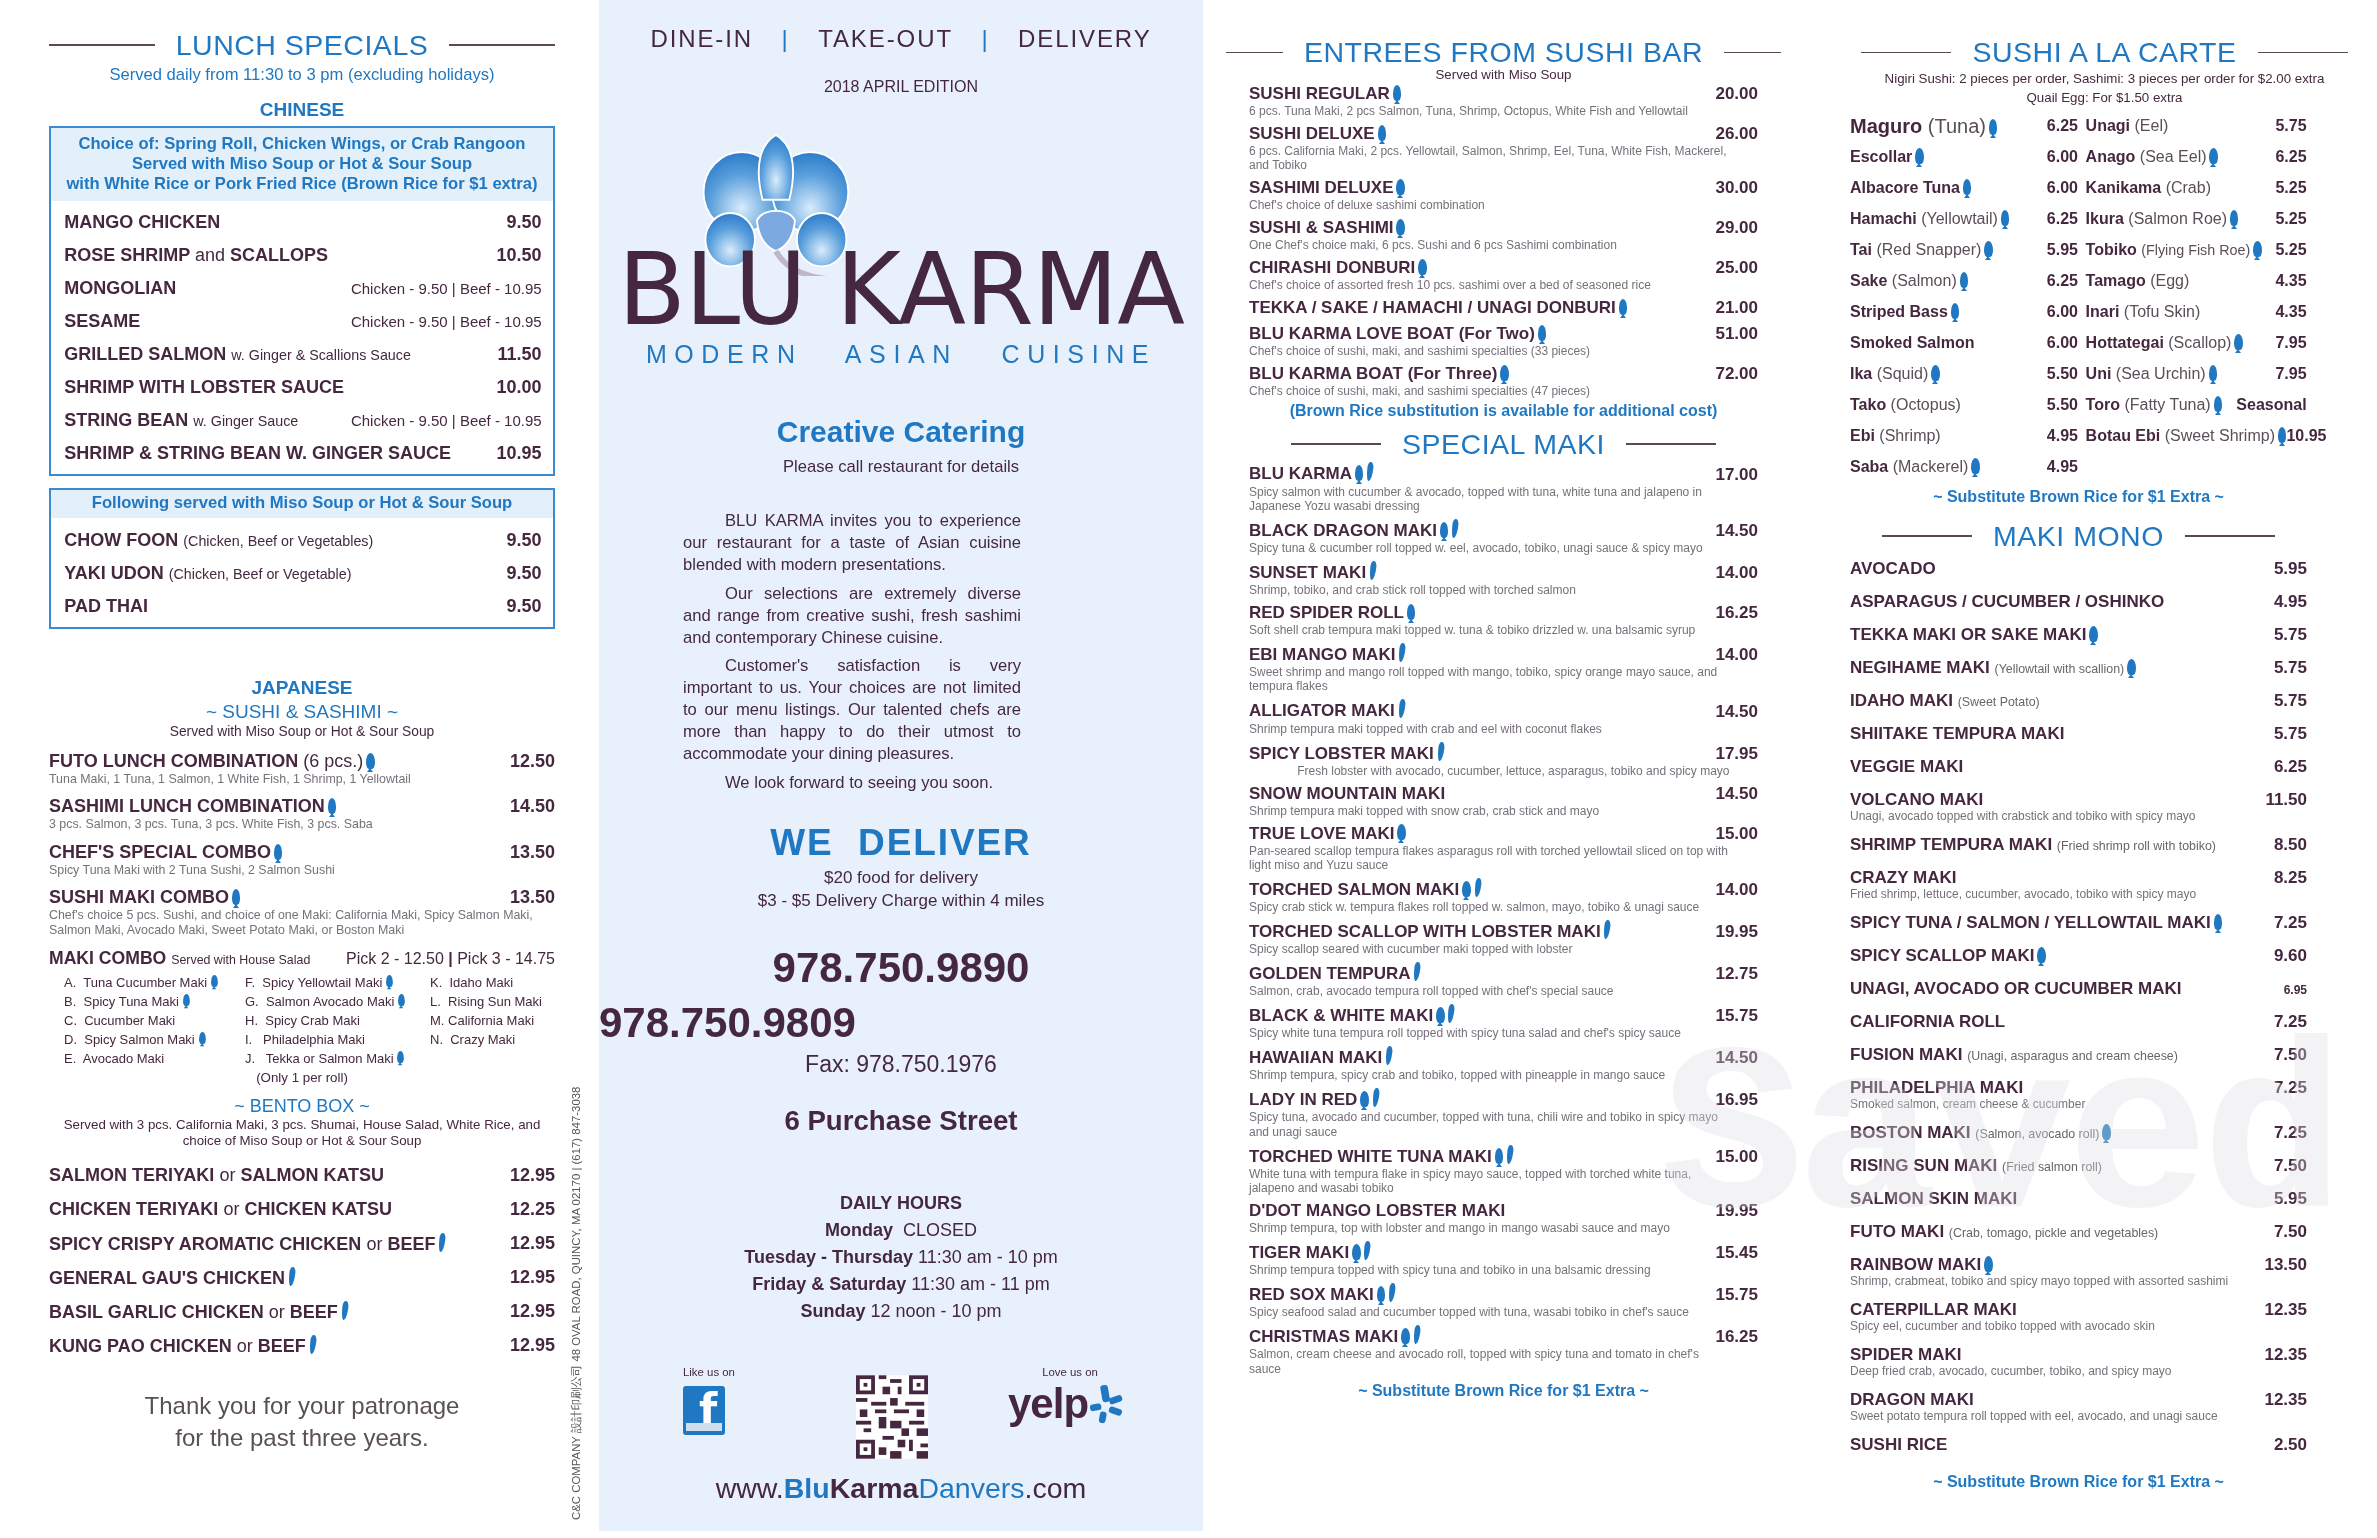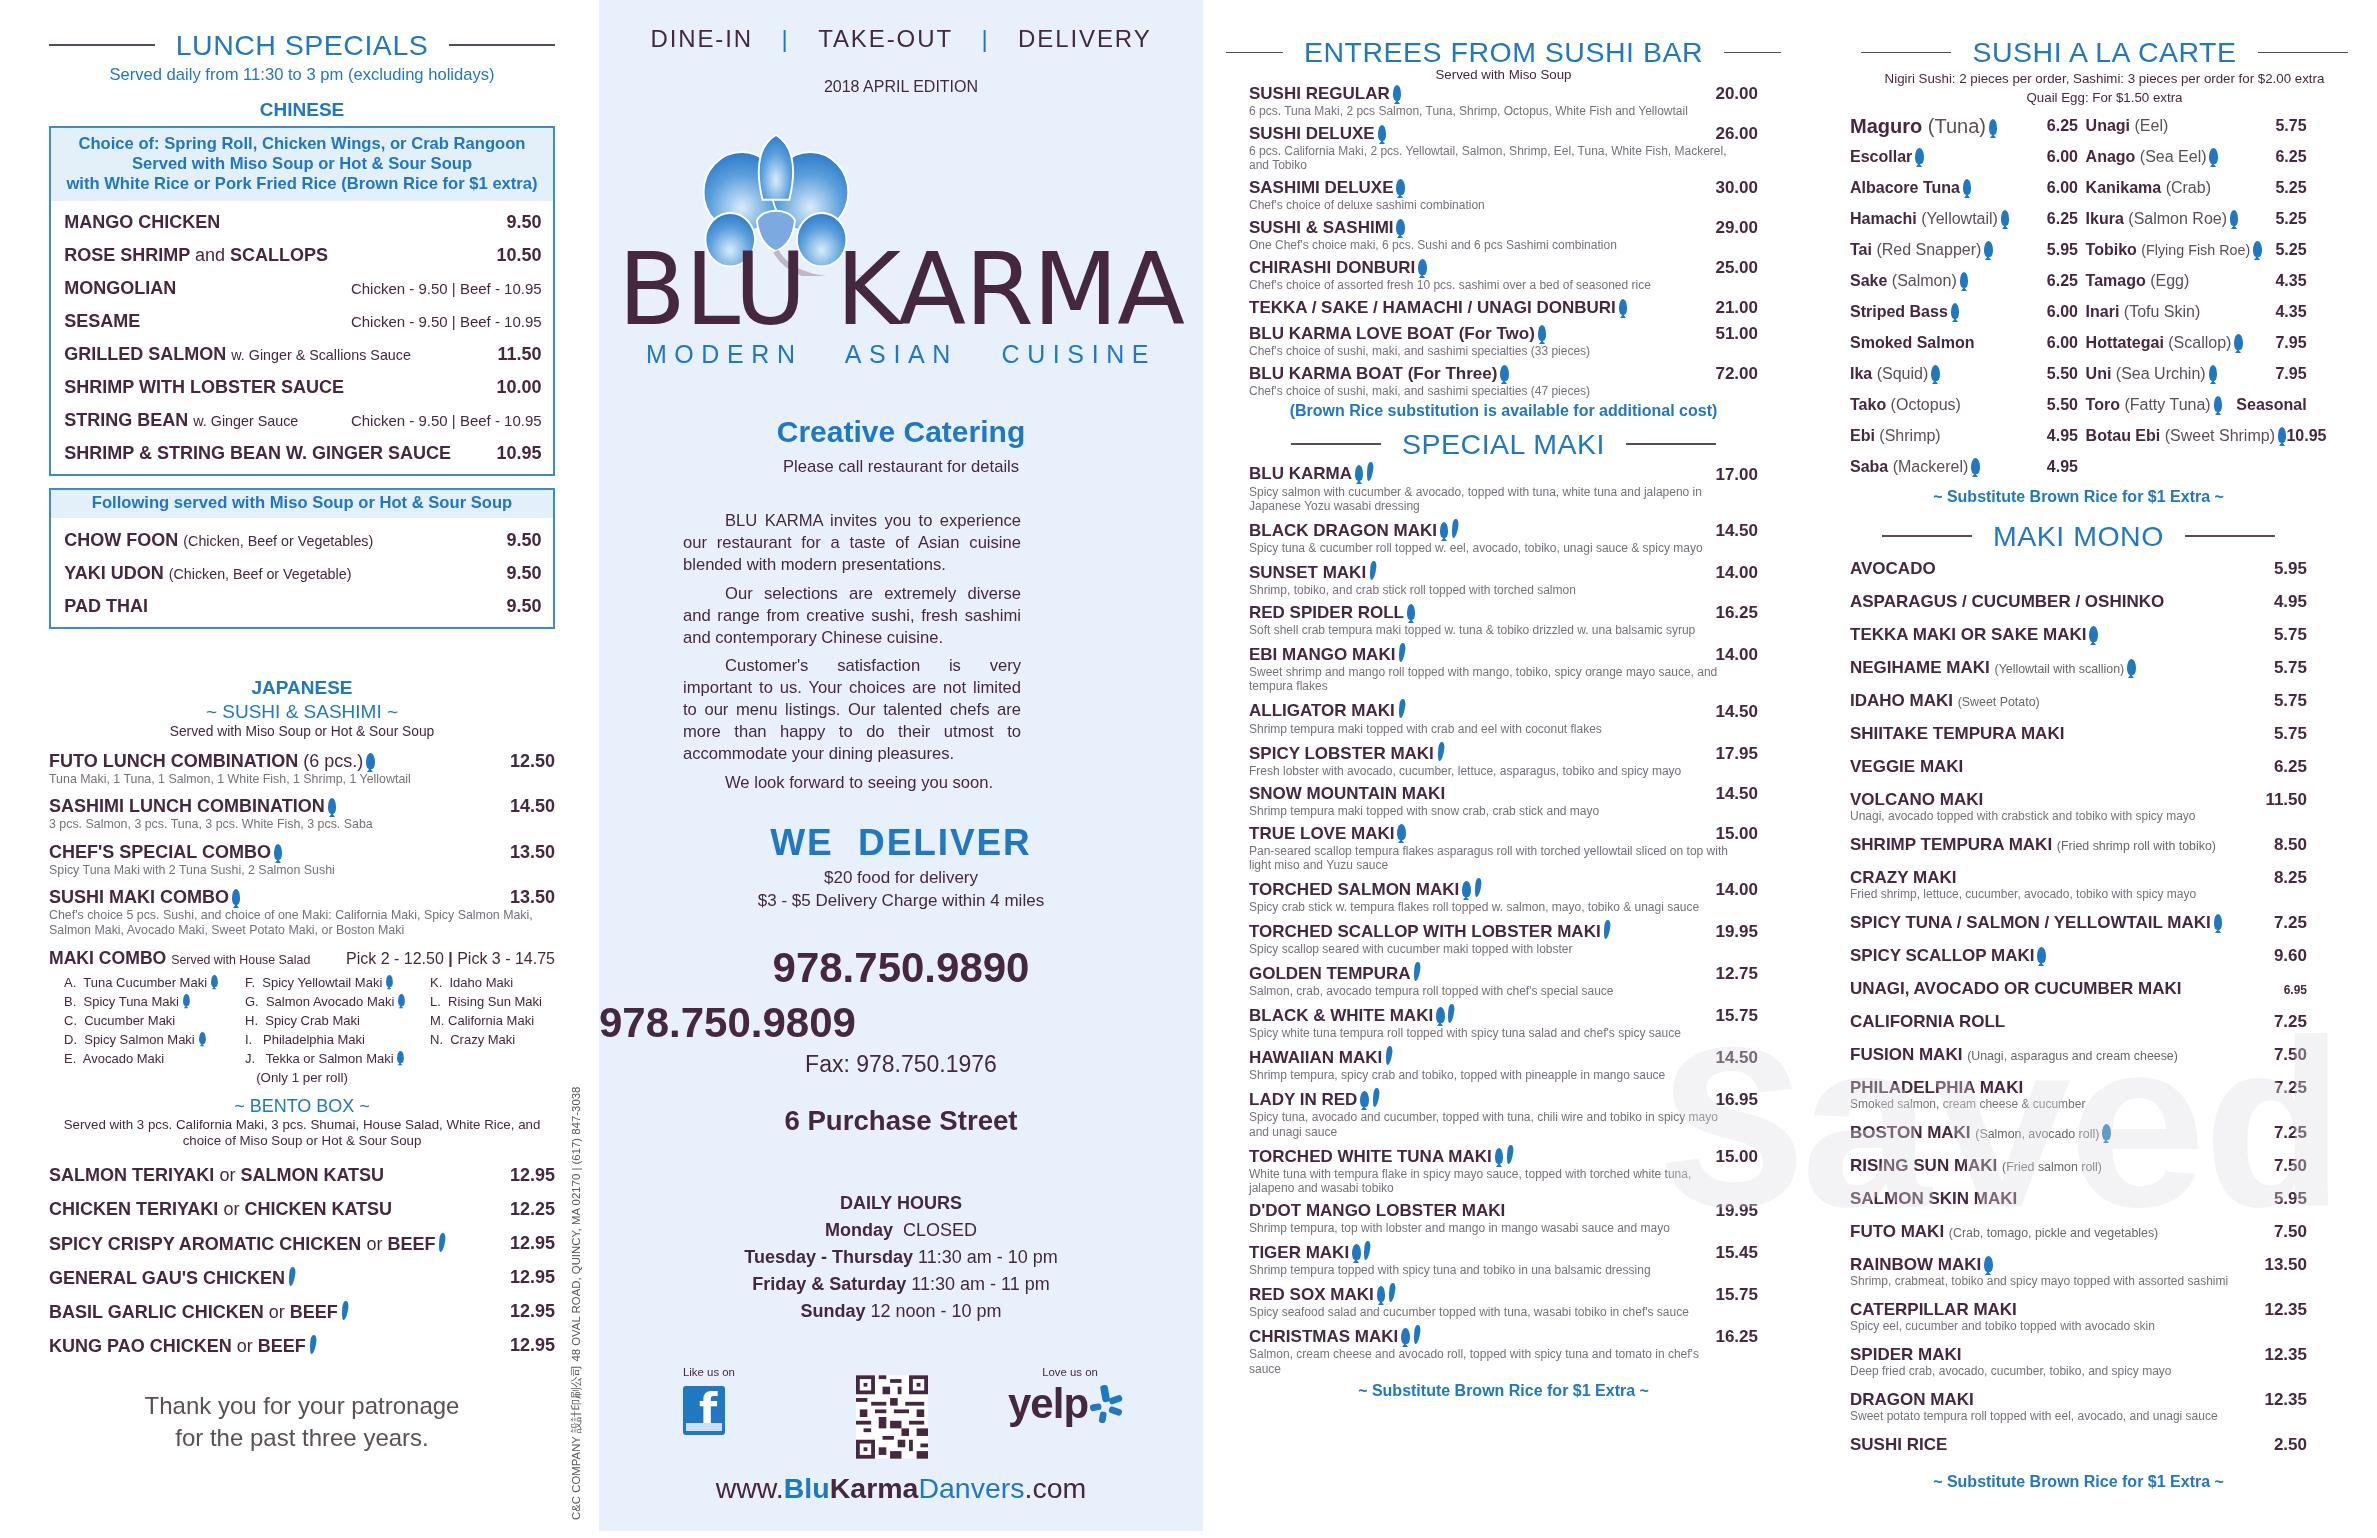--- a/index.html
+++ b/index.html
@@ -462,21 +462,21 @@
           <div class="name" style="font-size: 17px;"><span>ALLIGATOR MAKI</span><span class="ico pepper"></span></div>
           <div class="price" style="font-size: 17px;">14.50</div>
         </div>
         <div class="desc" style="font-size: 12px; line-height: 14.3px; padding-right: 28.5px;">Shrimp tempura maki topped with crab and eel with coconut flakes</div>
       </div>
       <div style="margin-bottom: 5.7px;">
         <div class="row">
           <div class="name" style="font-size: 17px;"><span>SPICY LOBSTER MAKI</span><span class="ico pepper"></span></div>
           <div class="price" style="font-size: 17px;">17.95</div>
         </div>
-        <div class="desc" style="font-size: 12px; line-height: 14.3px; padding-right: 28.5px;">Fresh lobster with avocado, cucumber, lettuce, asparagus, tobiko and spicy mayo</div>
+        <div class="desc" style="font-size: 12px; line-height: 14.3px; padding-right: 28.5px; text-align: right;">Fresh lobster with avocado, cucumber, lettuce, asparagus, tobiko and spicy mayo</div>
       </div>
       <div style="margin-bottom: 5.7px;">
         <div class="row">
           <div class="name" style="font-size: 17px;"><span>SNOW MOUNTAIN MAKI</span></div>
           <div class="price" style="font-size: 17px;">14.50</div>
         </div>
         <div class="desc" style="font-size: 12px; line-height: 14.3px; padding-right: 28.5px;">Shrimp tempura maki topped with snow crab, crab stick and mayo</div>
       </div>
       <div style="margin-bottom: 5.7px;">
         <div class="row">

